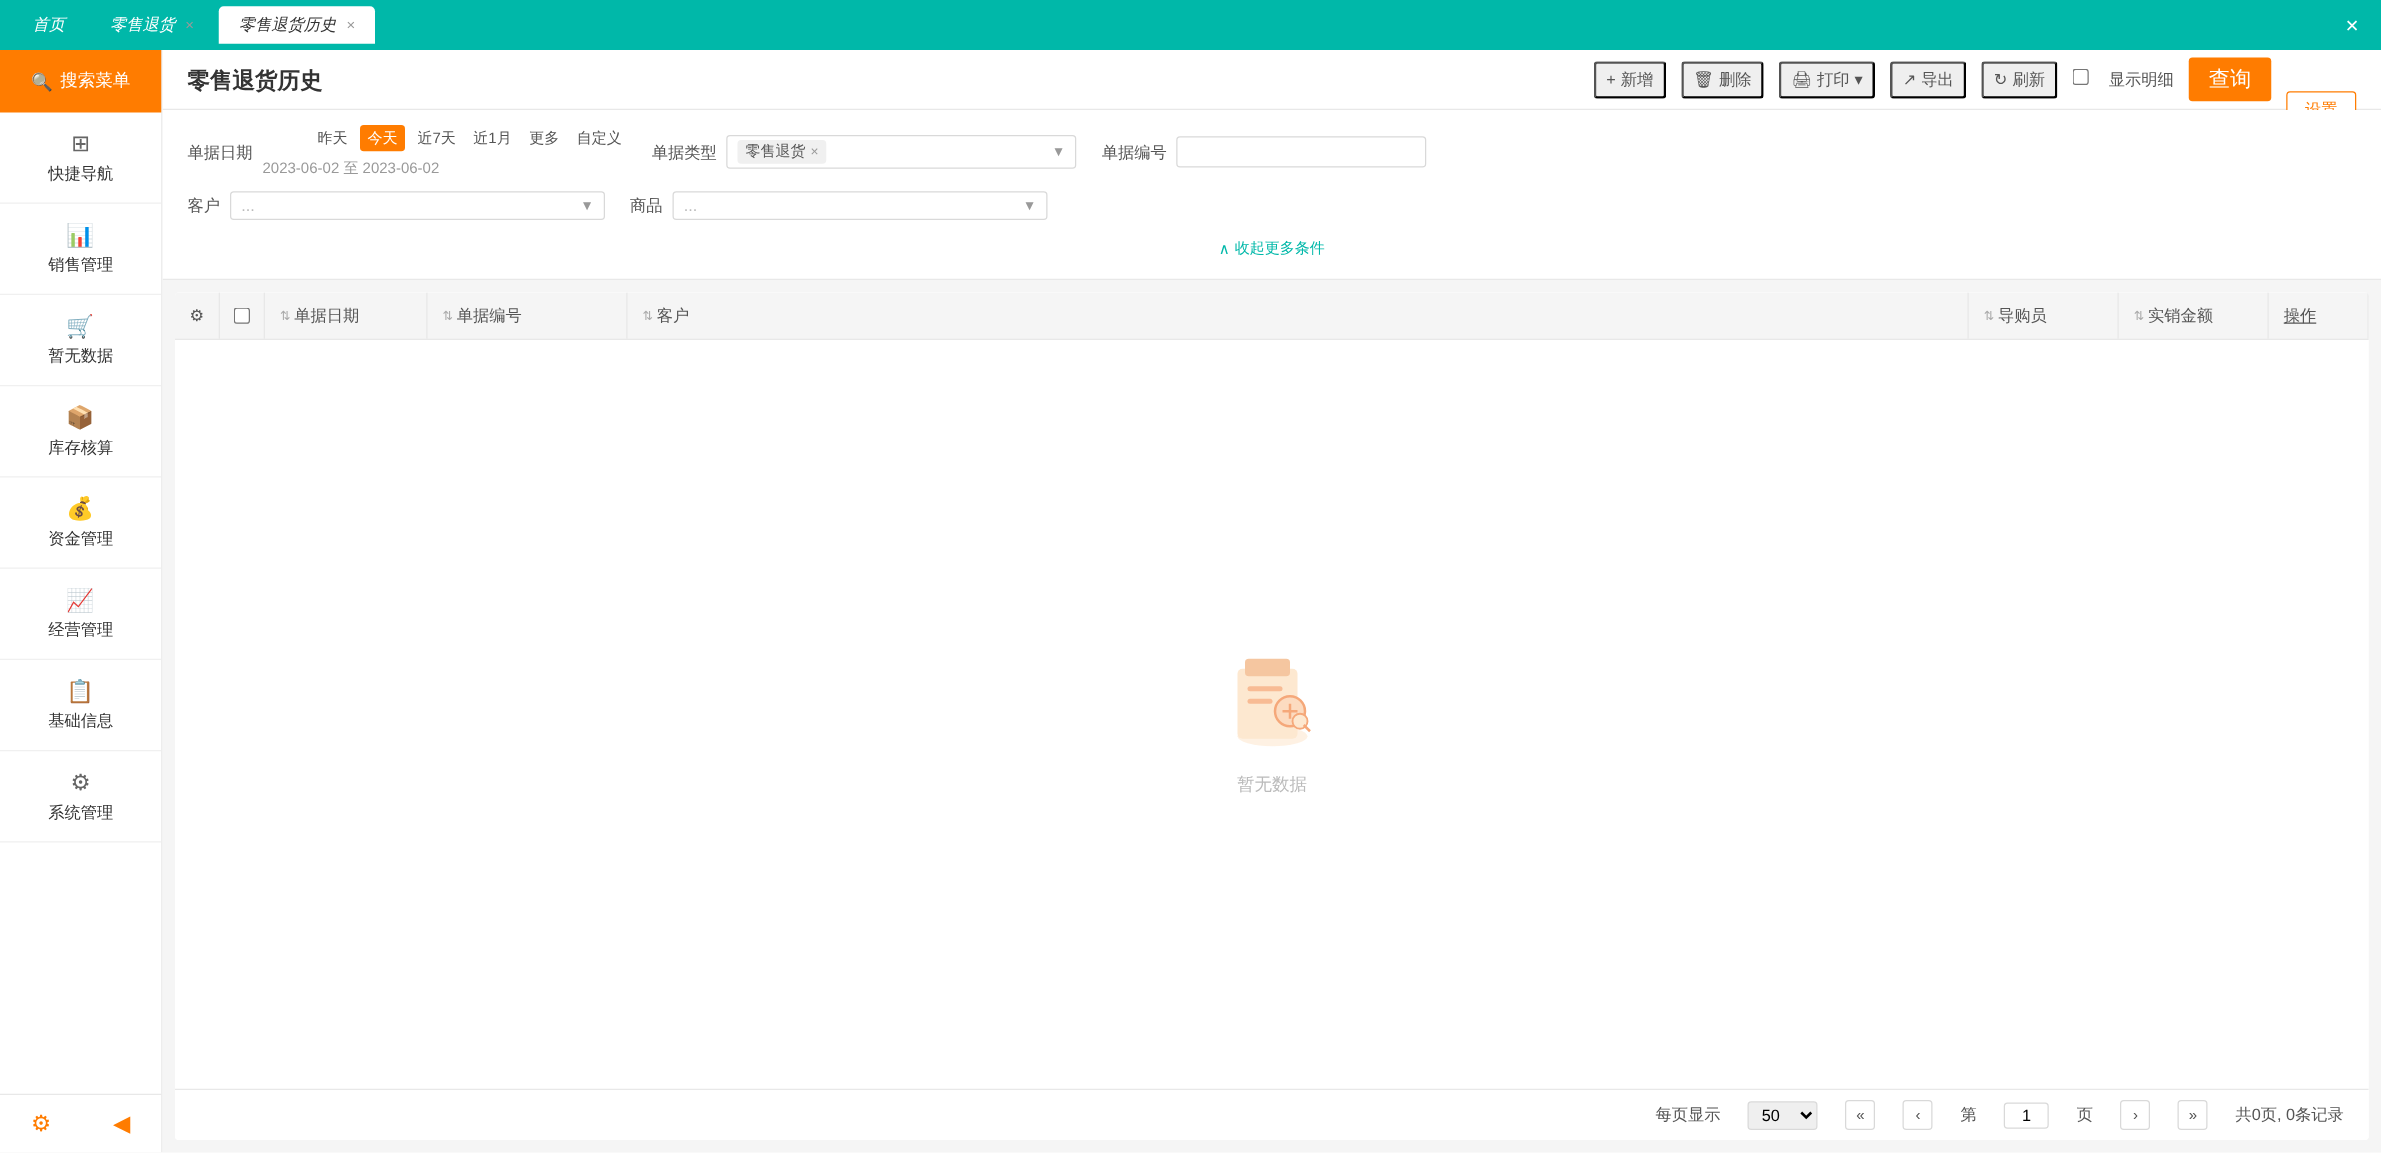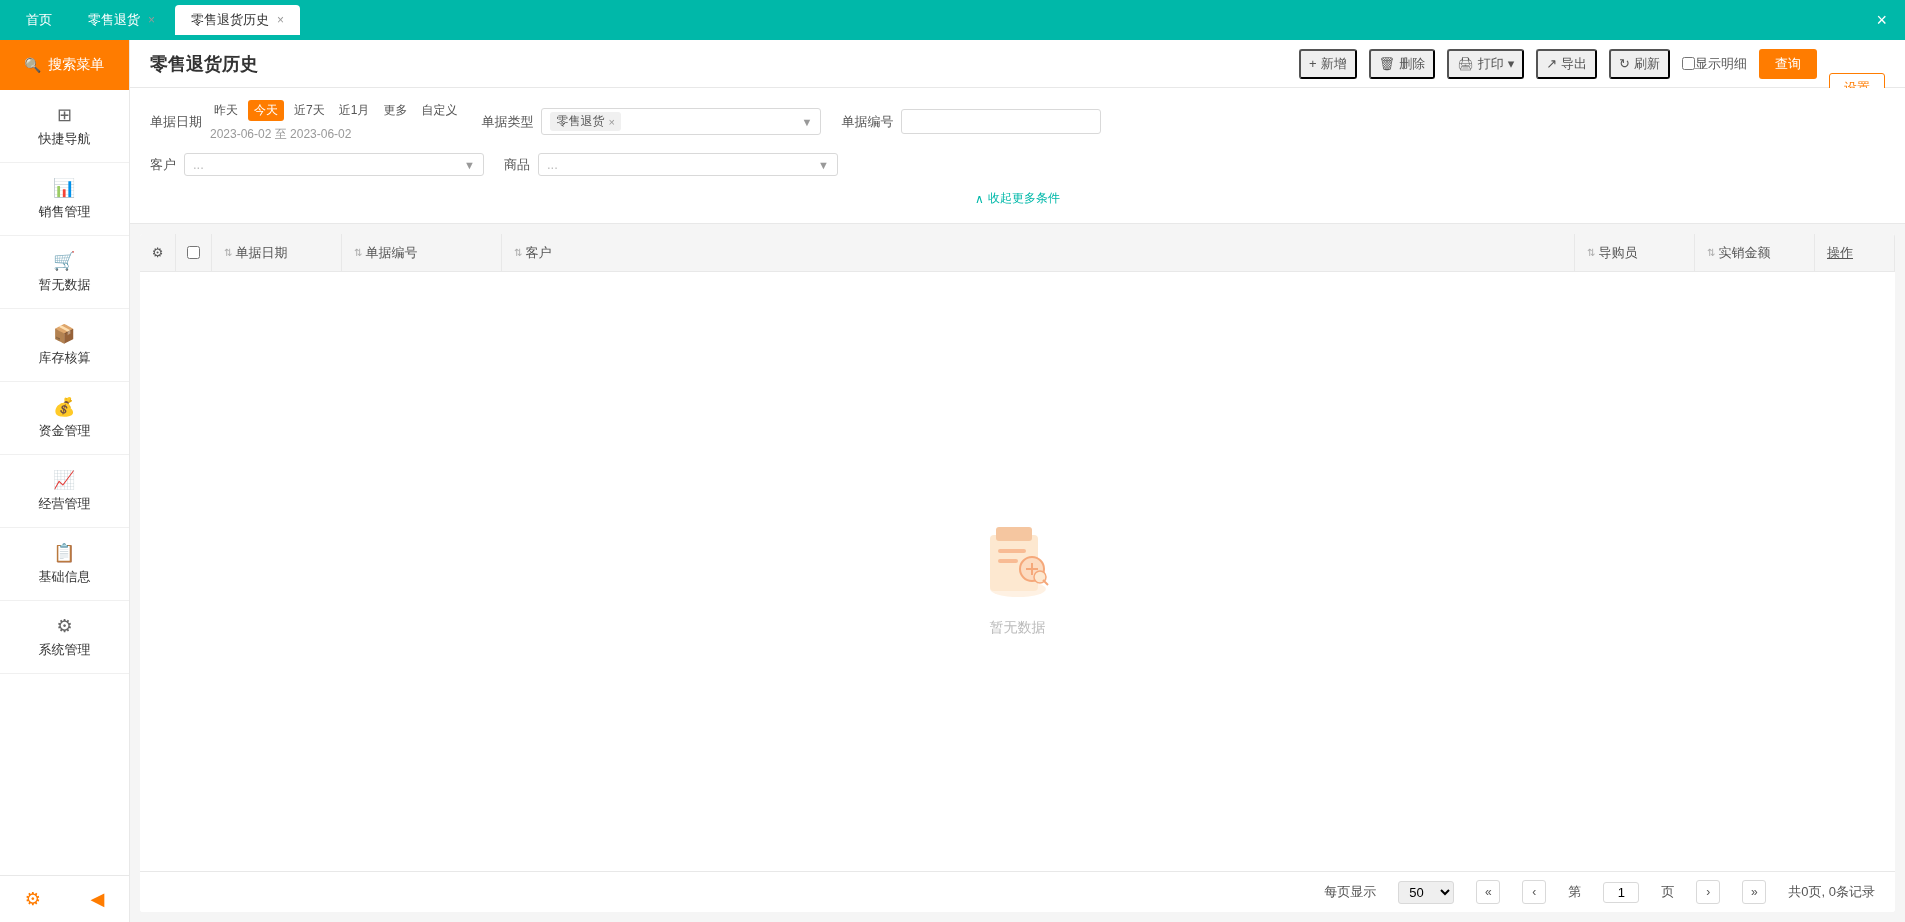--- a/index.html
+++ b/index.html
@@ -18,20 +18,21 @@
       display: flex;
       align-items: center;
       padding: 0 16px;
       height: 30px;
       border-radius: 4px 4px 0 0;
       cursor: pointer;
       font-size: 13px;
       color: #fff;
       margin-right: 4px;
       position: relative;
+      font-style: italic;
     }
     .tab-bar .tab.active {
       background: #fff;
       color: #333;
     }
     .tab-bar .tab .tab-close {
       margin-left: 8px;
       font-size: 12px;
       color: #999;
       cursor: pointer;
@@ -145,36 +146,36 @@
       padding: 4px 8px;
       border-radius: 3px;
     }
     .btn-query {
       background: #ff7c00;
       color: #fff;
       border: none;
       padding: 6px 16px;
       border-radius: 3px;
       cursor: pointer;
-      font-size: 13px;
+      font-size: 17px;
     }
     .btn-setting {
       background: #fff;
       color: #ff7c00;
       border: 1px solid #ff7c00;
       padding: 5px 14px;
       border-radius: 3px;
       cursor: pointer;
       font-size: 13px;
       margin-top: 48px;
     }
     .checkbox-label {
       display: flex;
-      align-items: center;
-      gap: 0;
+      align-items: flex-start;
+      gap: 16px;
       font-size: 13px;
       color: #555;
       cursor: pointer;
     }
 
     
     .filter-area {
       background: #fff;
       padding: 12px 20px;
       border-bottom: 1px solid #e8e8e8;
@@ -192,20 +193,21 @@
       align-items: center;
       gap: 8px;
       font-size: 13px;
       color: #555;
     }
     .filter-label { white-space: nowrap; color: #555; font-size: 13px; }
     .date-options {
       display: flex;
       align-items: center;
       gap: 6px;
+      margin-left: 40px;
     }
     .date-opt {
       font-size: 12px;
       color: #555;
       cursor: pointer;
       padding: 1px 4px;
     }
     .date-opt.active {
       background: #ff7c00;
       color: #fff;

